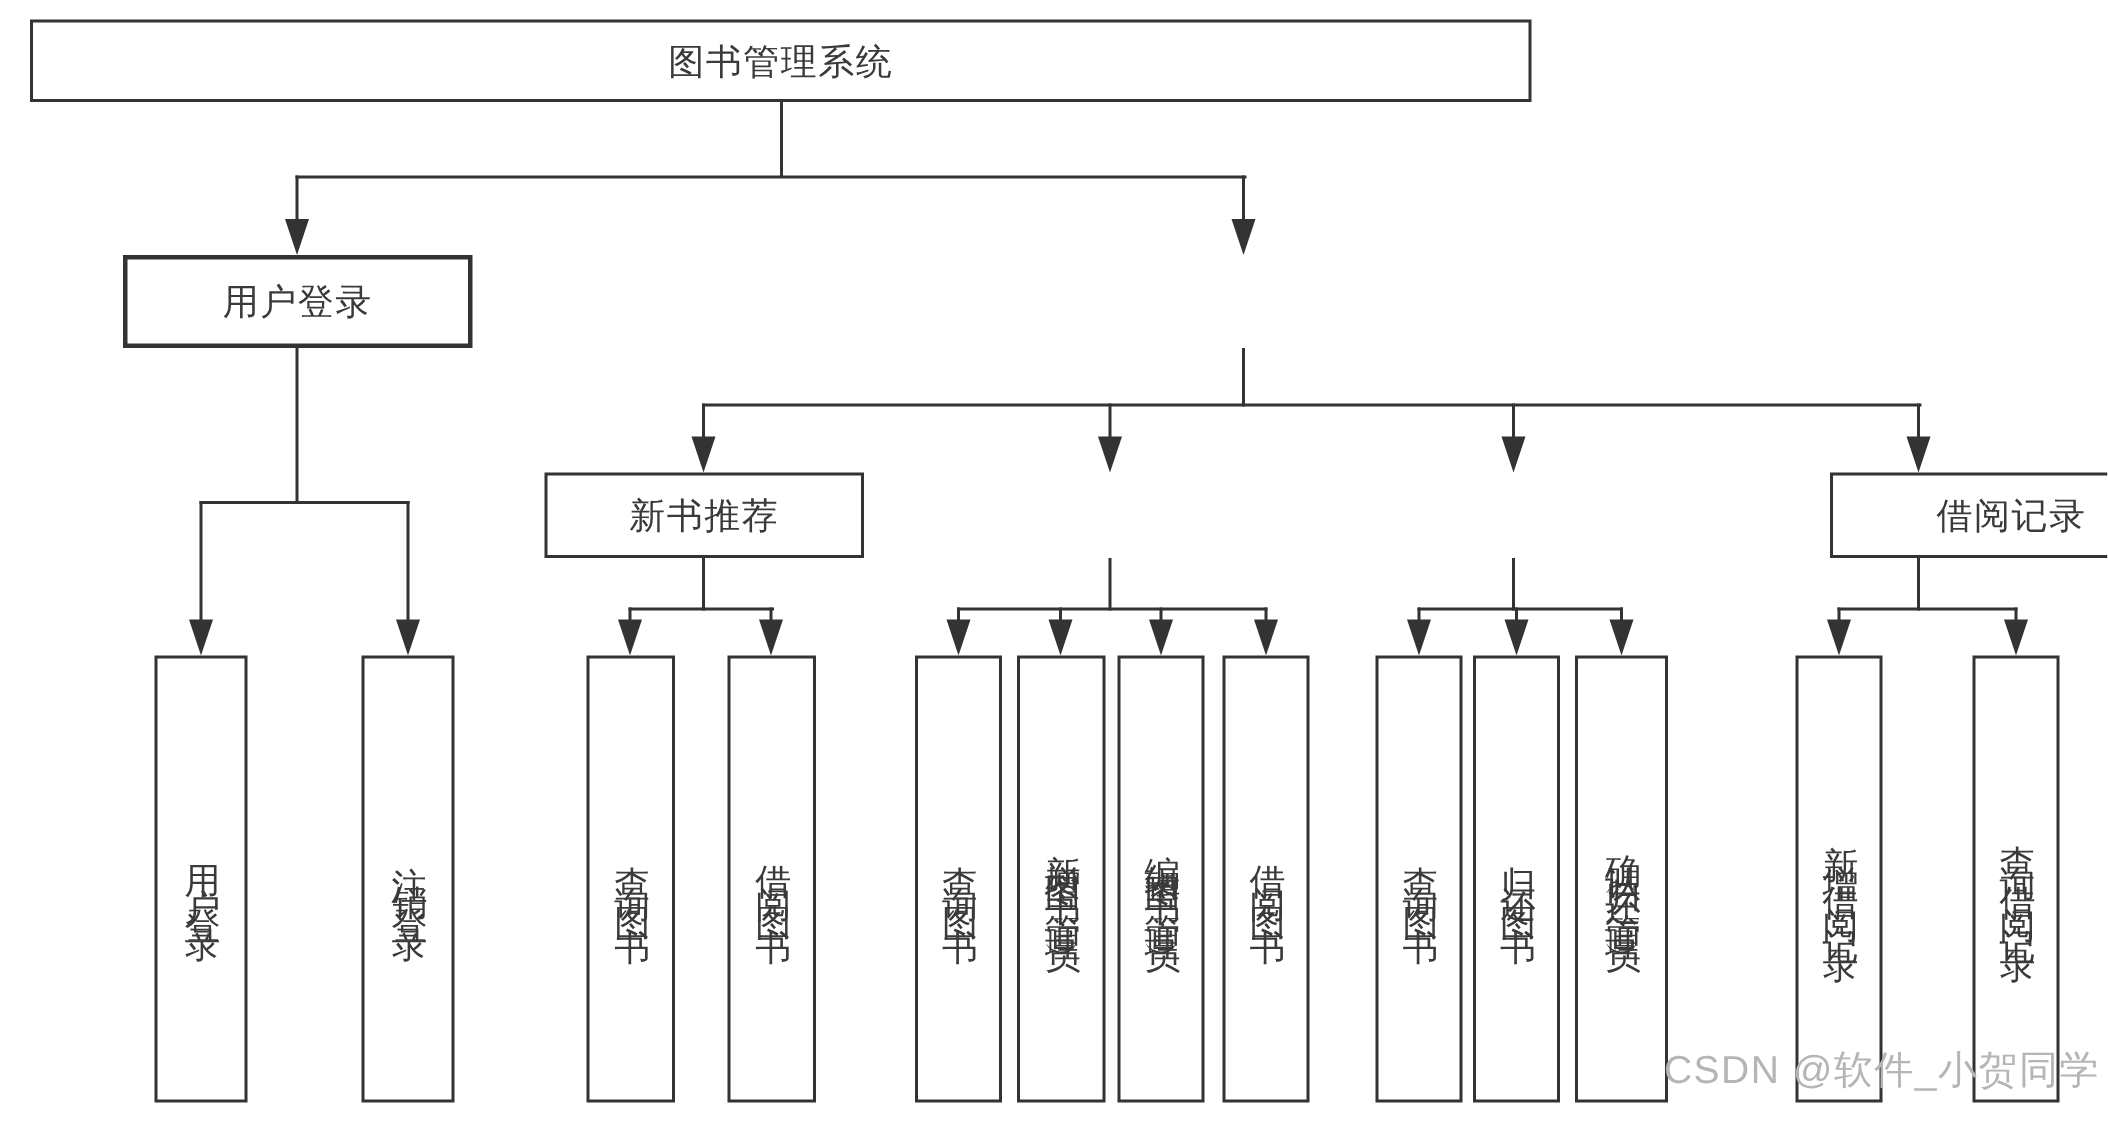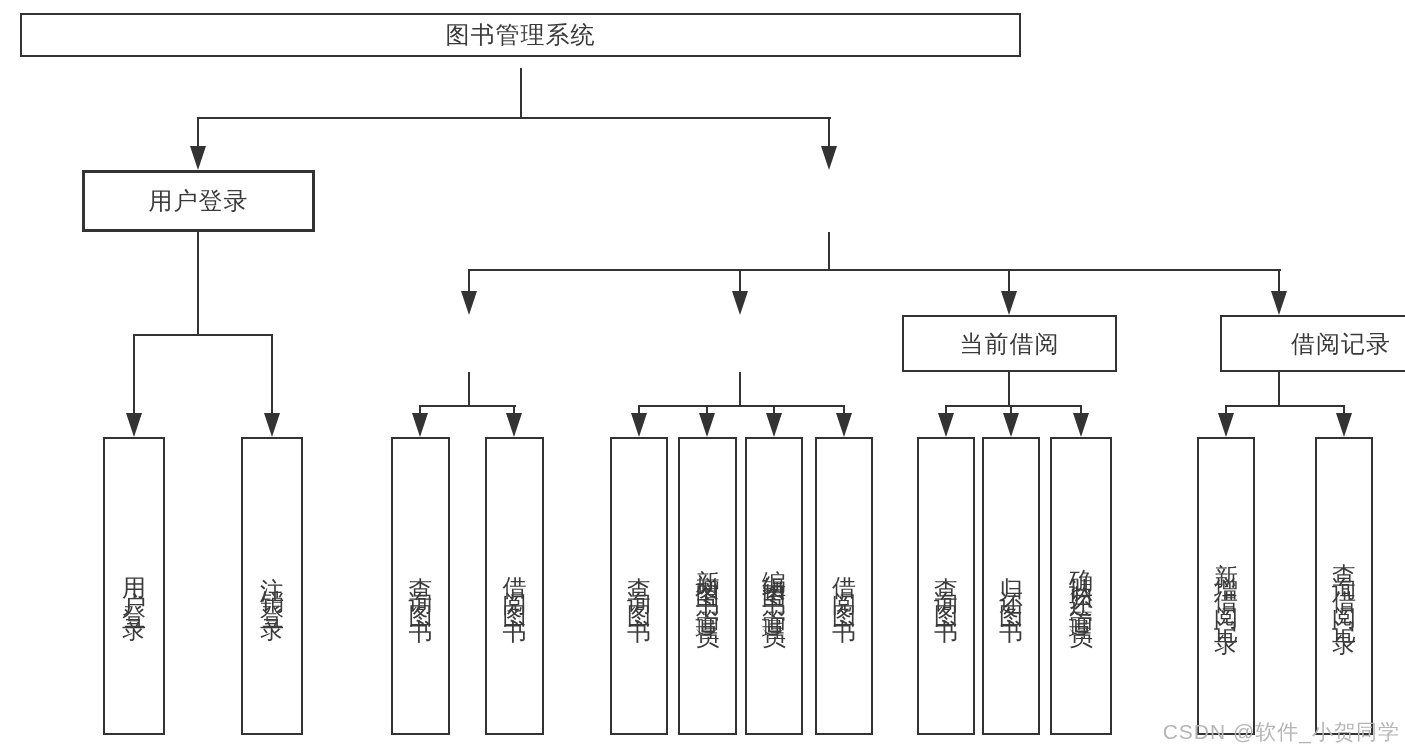--- a/index.html
+++ b/index.html
@@ -20,30 +20,30 @@
   }
   .leaf.long .vtxt{letter-spacing:8px;}
   .vl{position:absolute;width:2px;background:#333333;}
   .hl{position:absolute;height:2px;background:#333333;}
   .arrow{
     position:absolute;width:0;height:0;
     border-left:8px solid transparent;border-right:8px solid transparent;
     border-top:24px solid #333333;
   }
   .watermark{
-    position:absolute;right:5px;bottom:1px;font-size:21px;color:#b5b5b5;
+    position:absolute;right:5px;bottom:16px;font-size:26px;color:#b5b5b5;
     z-index:9;white-space:nowrap;letter-spacing:1px;
   }
 </style>
 </head>
 <body>
 
 <div class="canvas">
 
-  <div class="box" style="left:20px;top:13px;width:1001px;height:44px">
+  <div class="box" style="left:20px;top:13px;width:1001px;height:55px">
     <span class="label">图书管理系统</span>
   </div>
 
   <div class="vl" style="left:520px;top:68px;height:50px"></div>
   <div class="hl" style="left:197px;top:117px;width:634px"></div>
   <div class="vl" style="left:197px;top:117px;height:32px"></div>
   <div class="vl" style="left:828px;top:117px;height:32px"></div>
   <div class="arrow" style="left:190px;top:146px"></div>
   <div class="arrow" style="left:821px;top:146px"></div>
 
@@ -62,22 +62,22 @@
   <div class="hl" style="left:468px;top:269px;width:813px"></div>
   <div class="vl" style="left:468px;top:269px;height:26px"></div>
   <div class="vl" style="left:739px;top:269px;height:26px"></div>
   <div class="vl" style="left:1008px;top:269px;height:26px"></div>
   <div class="vl" style="left:1278px;top:269px;height:26px"></div>
   <div class="arrow" style="left:461px;top:291px"></div>
   <div class="arrow" style="left:732px;top:291px"></div>
   <div class="arrow" style="left:1001px;top:291px"></div>
   <div class="arrow" style="left:1271px;top:291px"></div>
 
-  <div class="box" style="left:902px;top:315px;width:215px;height:57px">
-    <span class="label">当前借阅</span>
+  <div class="box" style="left:363px;top:315px;width:213px;height:57px">
+    <span class="label">新书推荐</span>
   </div>
   <div class="box" style="left:1220px;top:315px;width:242px;height:57px">
     <span class="label">借阅记录</span>
   </div>
 
   <div class="vl" style="left:468px;top:372px;height:35px"></div>
   <div class="hl" style="left:419px;top:405px;width:97px"></div>
   <div class="vl" style="left:419px;top:405px;height:12px"></div>
   <div class="vl" style="left:513px;top:405px;height:12px"></div>
   <div class="arrow" style="left:412px;top:413px"></div>

